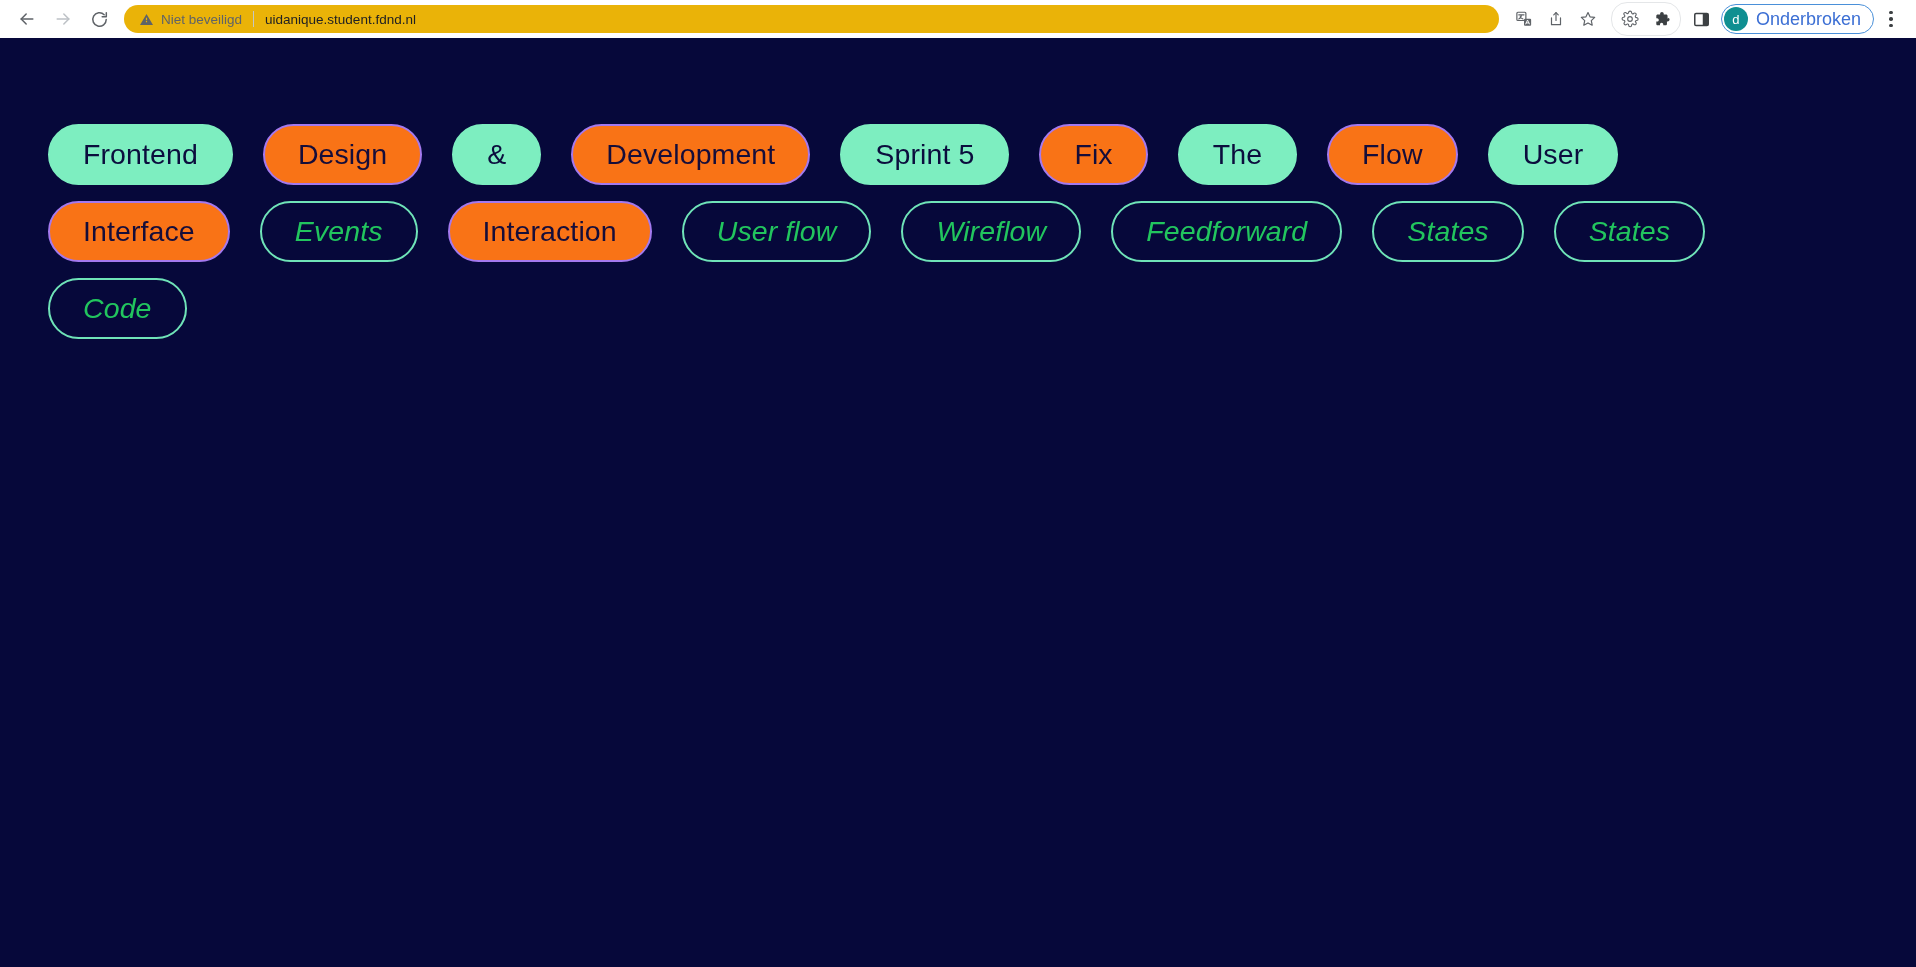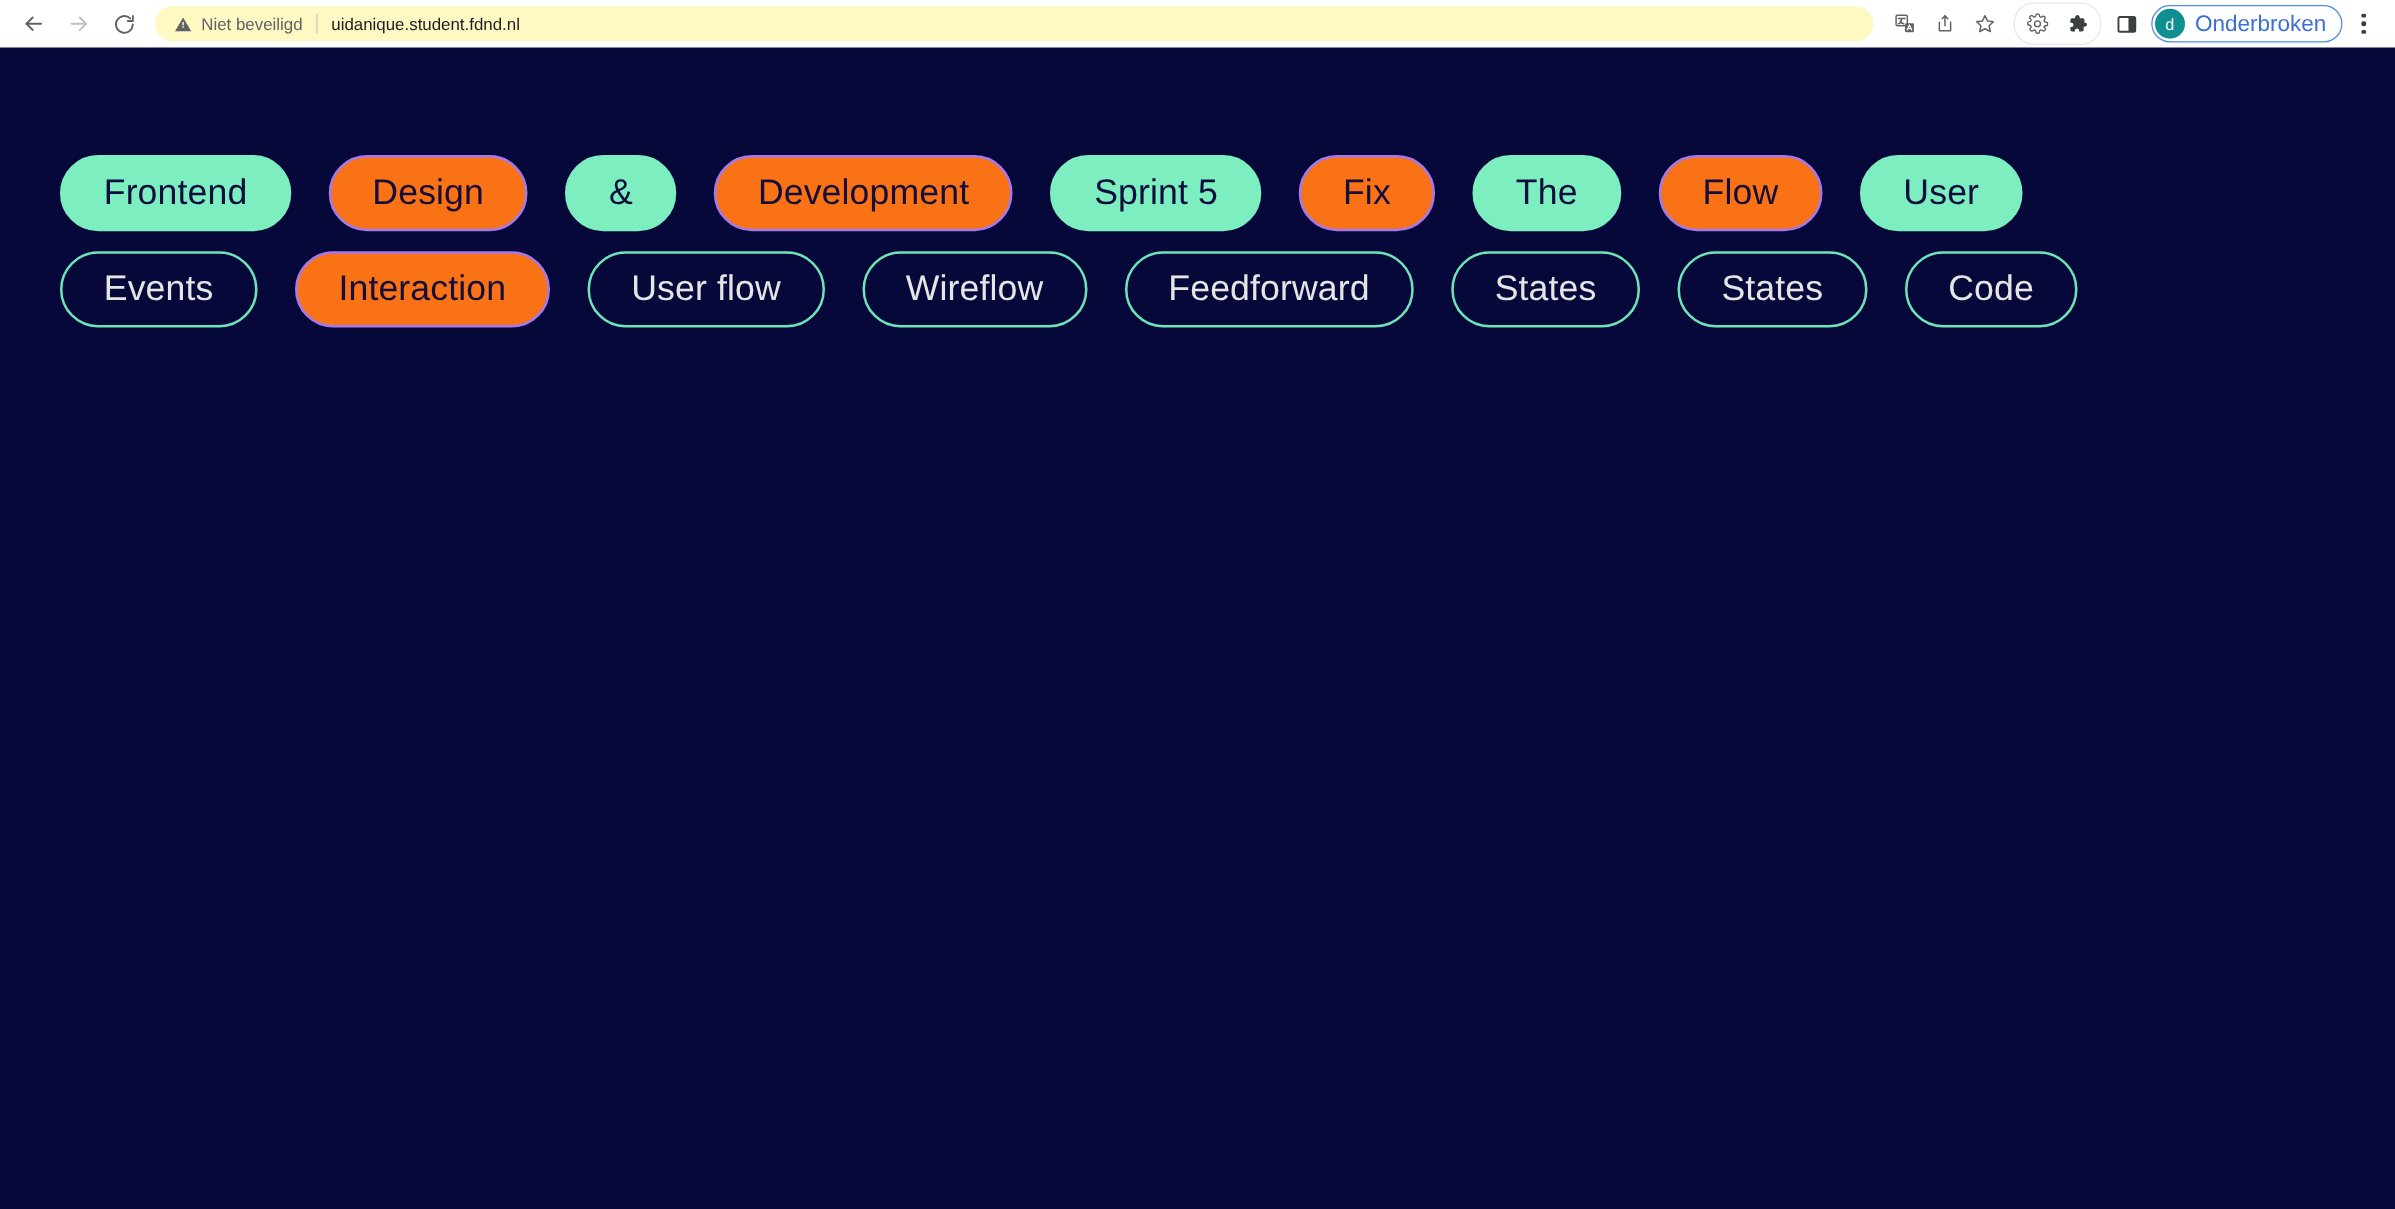--- a/index.html
+++ b/index.html
@@ -48,21 +48,21 @@
     cursor: pointer;
   }
   .nav-btn svg { display: block; }
   .nav-btn.disabled { color: #bdc1c6; }
 
   .omnibox {
     flex: 1 1 auto;
     height: 28px;
     margin-left: 8px;
     margin-right: 10px;
-    background: #fef9c3;
+    background: #eab308;
     border-radius: 14px;
     display: flex;
     align-items: center;
     padding: 0 14px;
     min-width: 0;
   }
 
   .omni-warn-icon {
     width: 16px;
     height: 16px;
@@ -230,22 +230,23 @@
 
   .tag--purple {
     background: #f97316;
     color: #150d3a;
     border-color: #a479ee;
     text-align: center;
   }
 
   .tag--outline {
     background: transparent;
-    color: #e5e5e5;
+    color: #22c55e;
     border-color: #6fe3b8;
+    font-style: italic;
   }
 </style>
 </head>
 <body>
 
 <div class="browser-bar">
 
   <div class="nav-group">
     <div class="nav-btn">
       <svg width="20" height="20" viewBox="0 0 24 24" fill="none" stroke="currentColor" stroke-width="1.8" stroke-linecap="round" stroke-linejoin="round">
@@ -340,20 +341,21 @@
   <div class="tag-cloud">
       <div class="tag tag--mint">Frontend</div>
       <div class="tag tag--purple">Design</div>
       <div class="tag tag--mint">&amp;</div>
       <div class="tag tag--purple">Development</div>
       <div class="tag tag--mint">Sprint 5</div>
       <div class="tag tag--purple">Fix</div>
       <div class="tag tag--mint">The</div>
       <div class="tag tag--purple">Flow</div>
       <div class="tag tag--mint">User</div>
+      <div class="tag tag--purple">Interface</div>
       <div class="tag tag--outline">Events</div>
       <div class="tag tag--purple">Interaction</div>
       <div class="tag tag--outline">User flow</div>
       <div class="tag tag--outline">Wireflow</div>
       <div class="tag tag--outline">Feedforward</div>
       <div class="tag tag--outline">States</div>
       <div class="tag tag--outline">States</div>
       <div class="tag tag--outline">Code</div>
     </div>
 </div>

